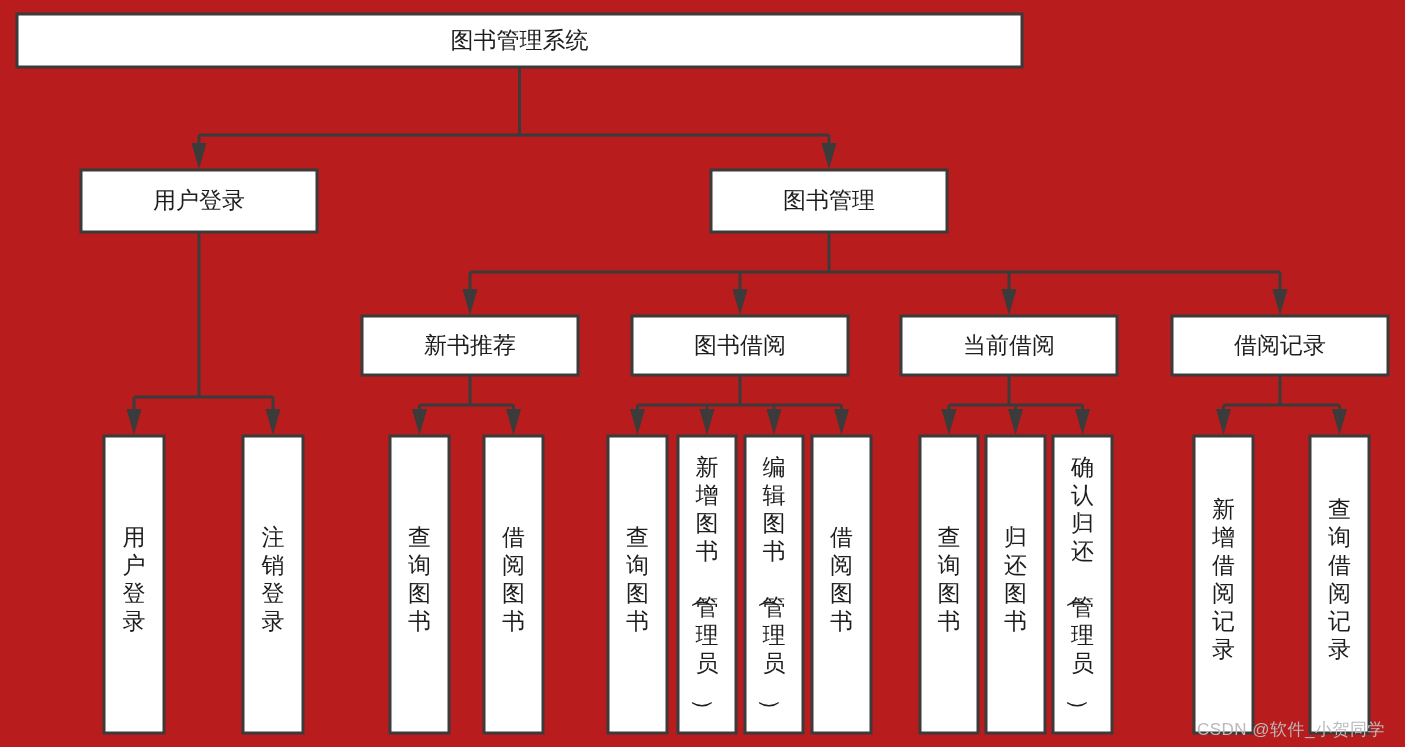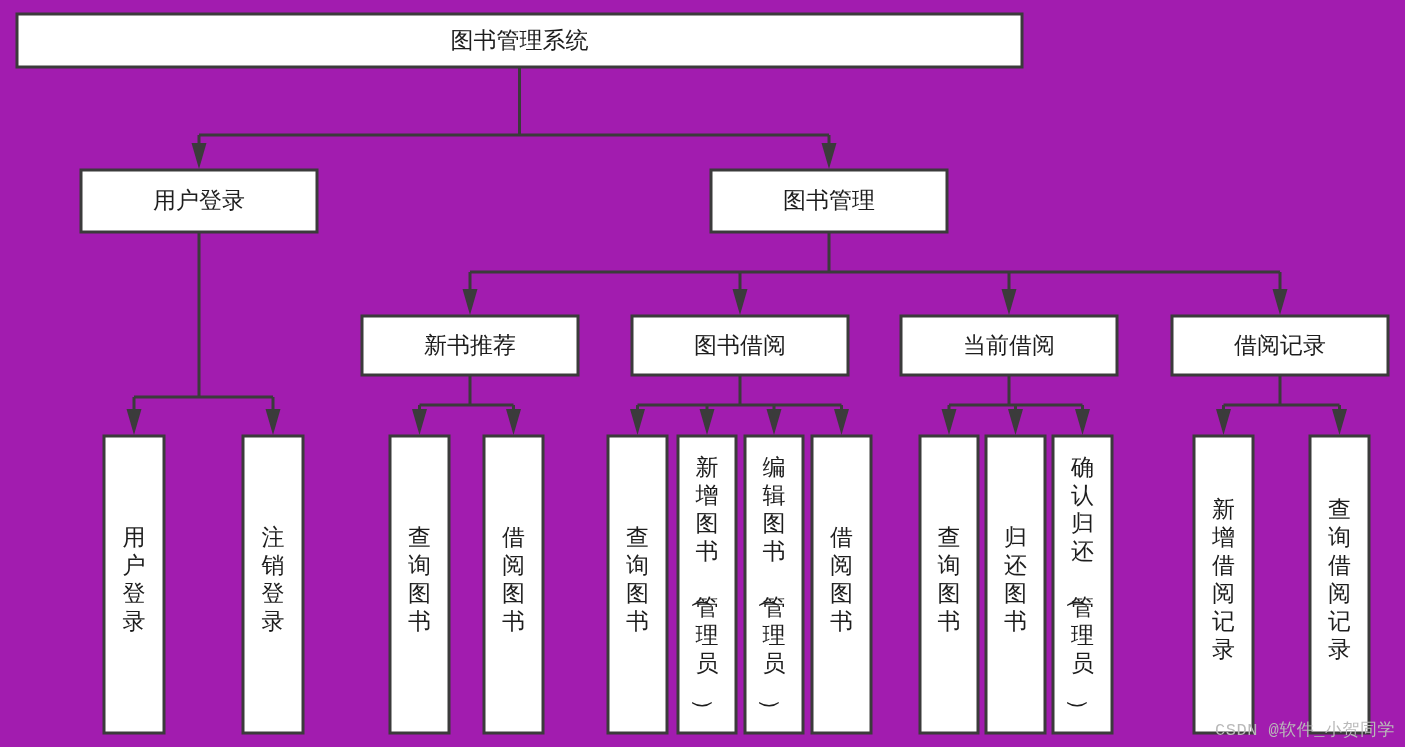--- a/index.html
+++ b/index.html
@@ -8,21 +8,21 @@
     padding: 0;
     background: #ffffff;
   }
   body {
     font-family: "Liberation Sans", "DejaVu Sans", sans-serif;
   }
   #diagram-root {
     position: relative;
     width: 1405px;
     height: 747px;
-    background: #a21caf;
+    background: #b91c1c;
     overflow: hidden;
   }
   svg.diagram-canvas {
     position: absolute;
     left: 0;
     top: 0;
     width: 1405px;
     height: 747px;
     display: block;
   }
@@ -50,23 +50,23 @@
     white-space: pre;
   }
   .node-label-vertical {
     fill: #1d1d1d;
     font-family: "Liberation Sans", "DejaVu Sans", sans-serif;
     font-size: 23px;
     text-anchor: middle;
   }
   .watermark-text {
     position: absolute;
-    right: 10px;
+    right: 20px;
     bottom: 6px;
-    font-family: Liberation Mono, monospace;
+    font-family: Liberation Sans, sans-serif;
     font-size: 17px;
     color: #b9b9b9;
     letter-spacing: 0.5px;
     user-select: none;
     pointer-events: none;
   }
 </style>
 </head>
 <body>
 

